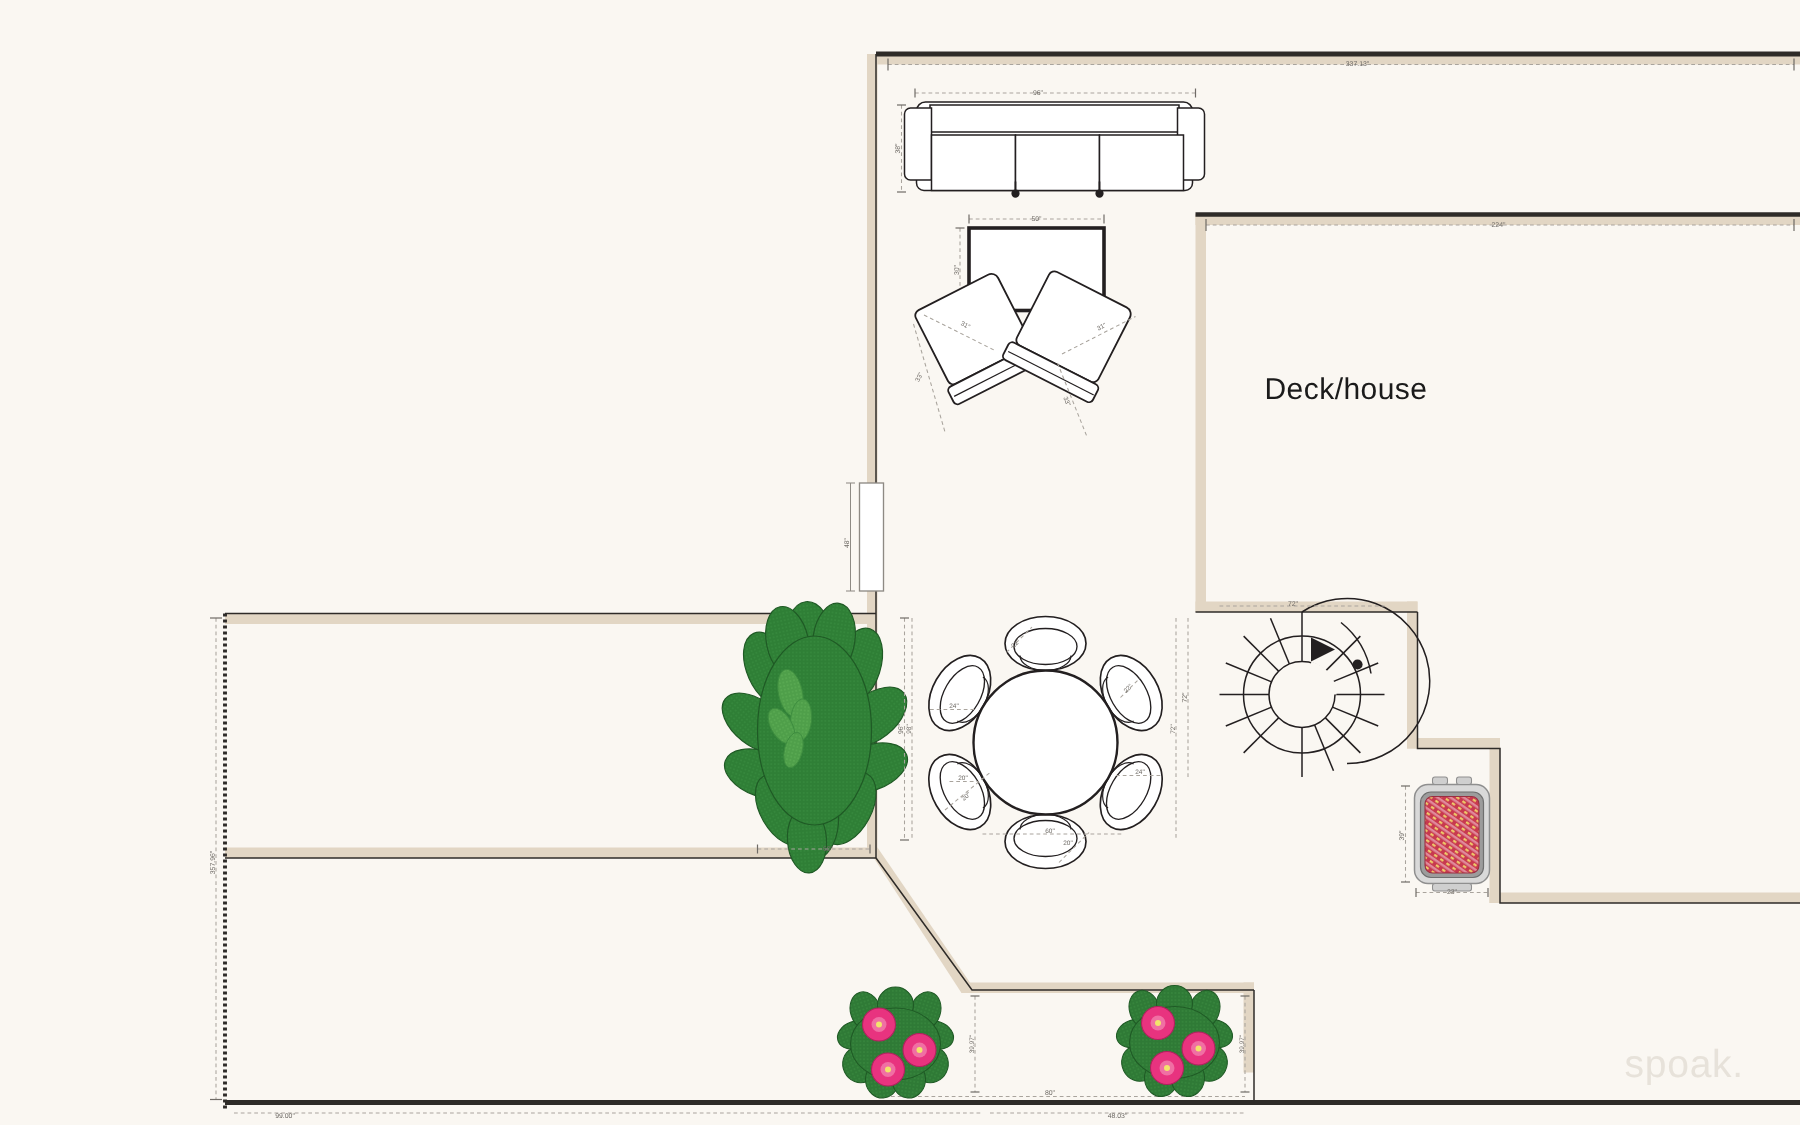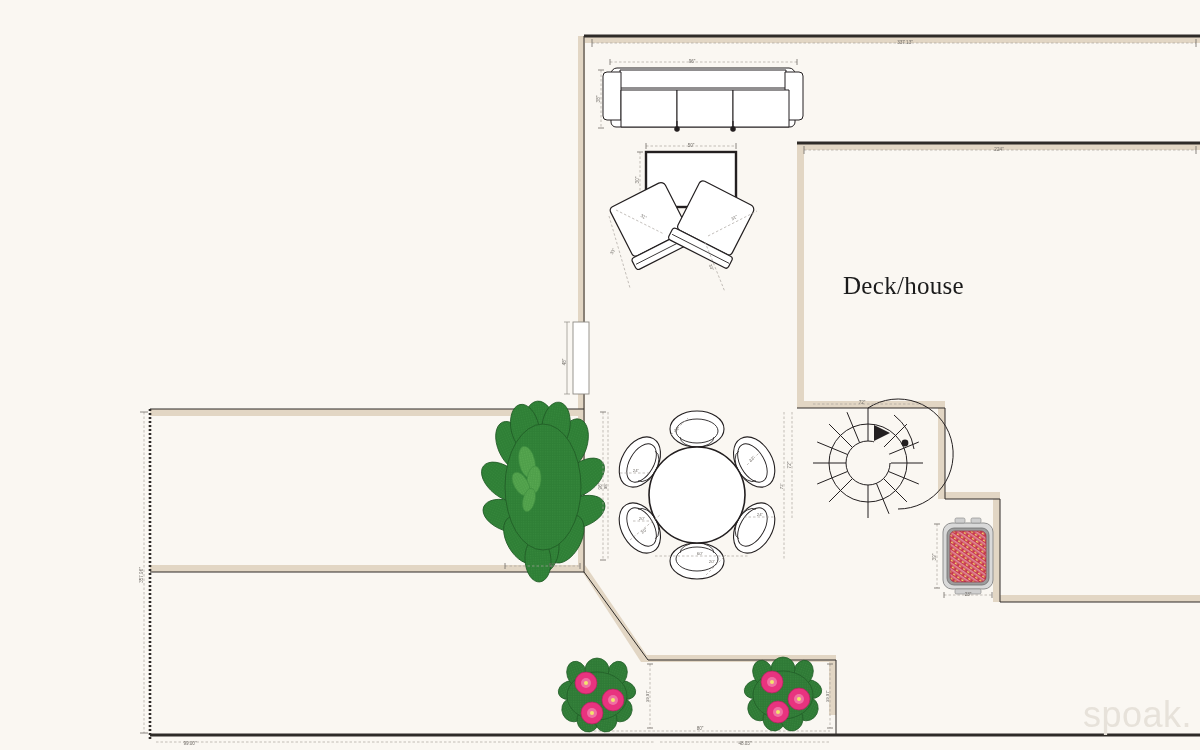--- a/index.html
+++ b/index.html
@@ -1,26 +1,26 @@
 <!DOCTYPE html>
 <html><head>
 <meta charset="utf-8">
 <style>
   html,body{margin:0;padding:0;background:#faf7f2;}
   body{width:1200px;height:750px;overflow:hidden;font-family:"Liberation Sans",sans-serif;}
   #stage{position:relative;width:1200px;height:750px;background:#faf7f2;}
   svg.layer{position:absolute;left:0;top:0;width:1200px;height:750px;}
   .label-deck{
-    position:absolute;left:843px;top:272px;
-    font-family:Liberation Serif, serif;font-size:25px;color:#1b1b1b;
+    position:absolute;left:843px;top:249px;
+    font-family:Liberation Sans, sans-serif;font-size:20px;color:#1b1b1b;
     letter-spacing:.3px;white-space:nowrap;
   }
   .watermark{
     position:absolute;left:1083px;top:694px;
-    font-family:"Liberation Sans",sans-serif;font-size:36px;
+    font-family:"Liberation Sans",sans-serif;font-size:26px;
     color:#e7e2da;letter-spacing:.5px;font-weight:400;
   }
 </style>
 </head>
 <body>
 
 <div id="stage">
 
   <svg class="layer" viewBox="0 0 1200 750">
     <defs>

